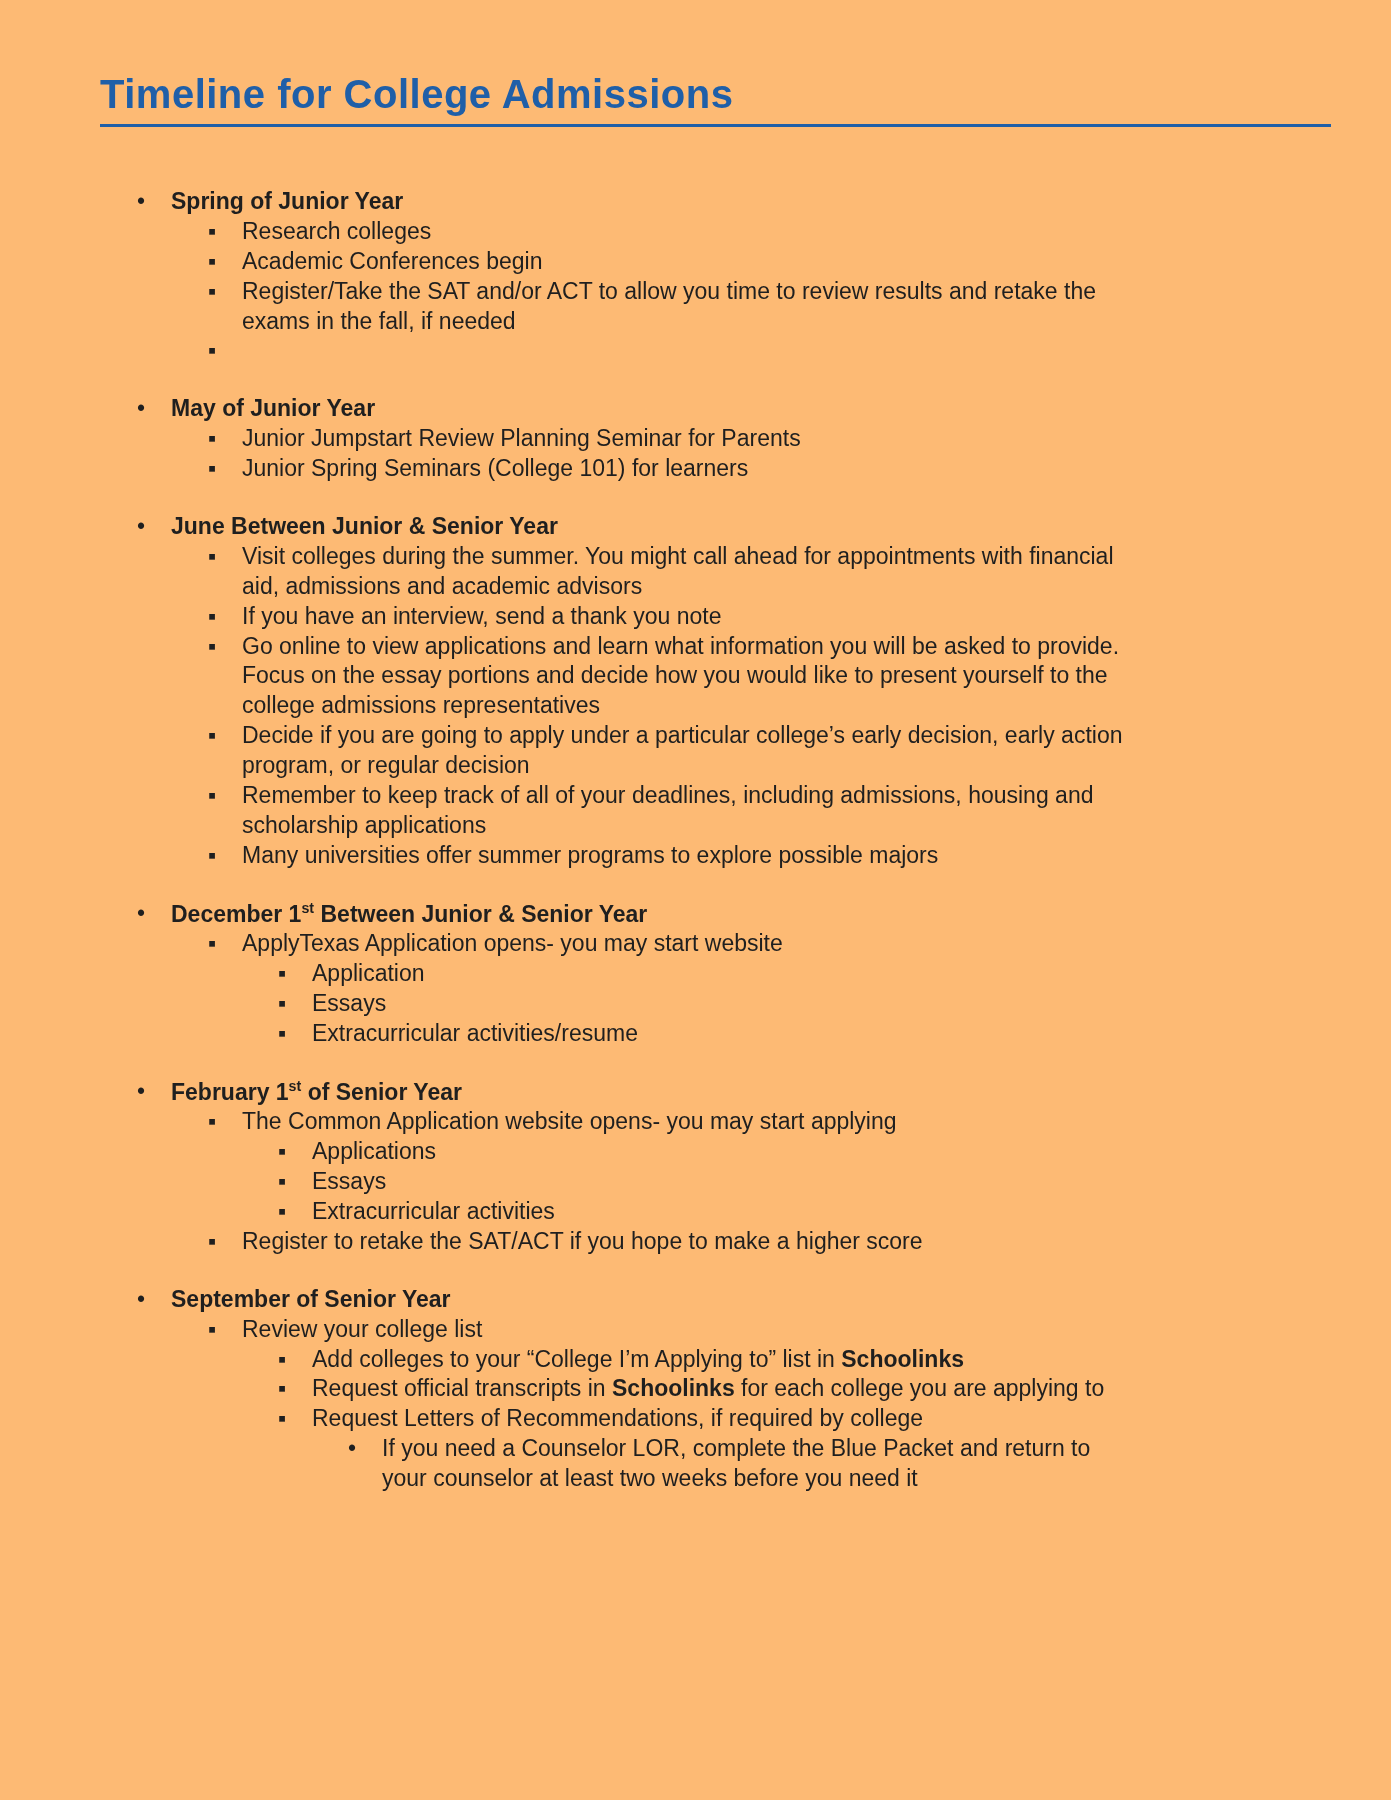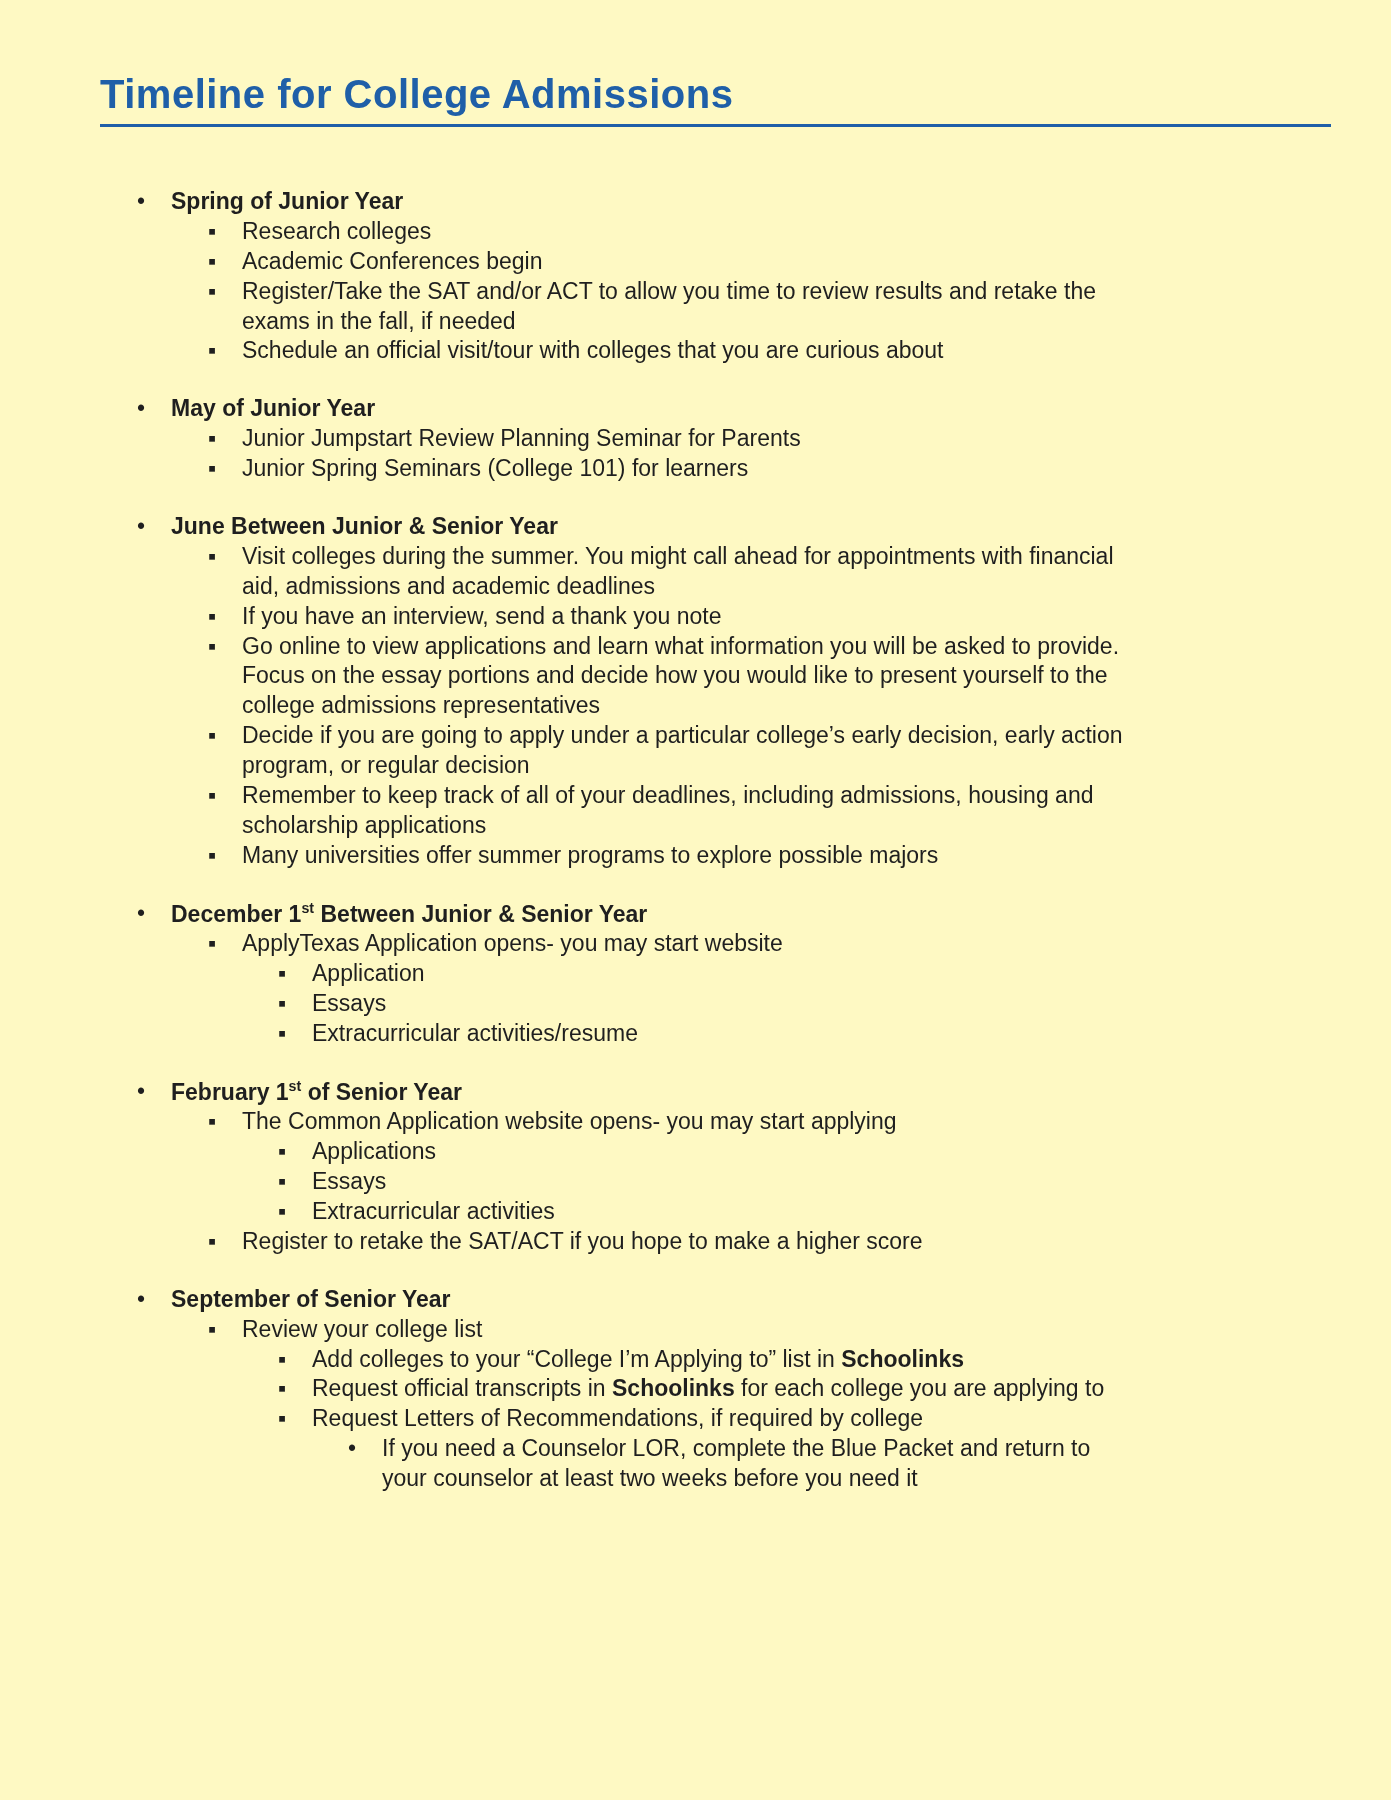--- a/index.html
+++ b/index.html
@@ -4,21 +4,21 @@
 <style>
   html, body {
     margin: 0;
     padding: 0;
     background: #ffffff;
   }
   .page {
     width: 1391px;
     min-height: 1800px;
     box-sizing: border-box;
-    background: #fef9c3;
+    background: #fdba74;
     padding: 72px 60px 40px 100px;
     font-family: "Liberation Sans", sans-serif;
     color: #1f1f1f;
     font-size: 23px;
     line-height: 1.3;
   }
   .doc-title {
     margin: 0;
     font-size: 40px;
     line-height: 1.1;
@@ -74,21 +74,20 @@
       <div class="row l2item">
         <span class="marker">▪</span>
         <span class="text">Academic Conferences begin</span>
       </div>
       <div class="row l2item">
         <span class="marker">▪</span>
         <span class="text">Register/Take the SAT and/or ACT to allow you time to review results and retake the exams in the fall, if needed</span>
       </div>
       <div class="row l2item">
         <span class="marker">▪</span>
-        <span class="text">Schedule an official visit/tour with colleges that you are curious about</span>
       </div>
     </div>
 
     <div class="sec">
       <div class="row l1row">
         <span class="marker">•</span>
         <span class="heading">May of Junior Year</span>
       </div>
       <div class="row l2item">
         <span class="marker">▪</span>
@@ -100,21 +99,21 @@
       </div>
     </div>
 
     <div class="sec">
       <div class="row l1row">
         <span class="marker">•</span>
         <span class="heading">June Between Junior &amp; Senior Year</span>
       </div>
       <div class="row l2item">
         <span class="marker">▪</span>
-        <span class="text">Visit colleges during the summer. You might call ahead for appointments with financial aid, admissions and academic deadlines</span>
+        <span class="text">Visit colleges during the summer. You might call ahead for appointments with financial aid, admissions and academic advisors</span>
       </div>
       <div class="row l2item">
         <span class="marker">▪</span>
         <span class="text">If you have an interview, send a thank you note</span>
       </div>
       <div class="row l2item">
         <span class="marker">▪</span>
         <span class="text">Go online to view applications and learn what information you will be asked to provide. Focus on the essay portions and decide how you would like to present yourself to the college admissions representatives</span>
       </div>
       <div class="row l2item">

